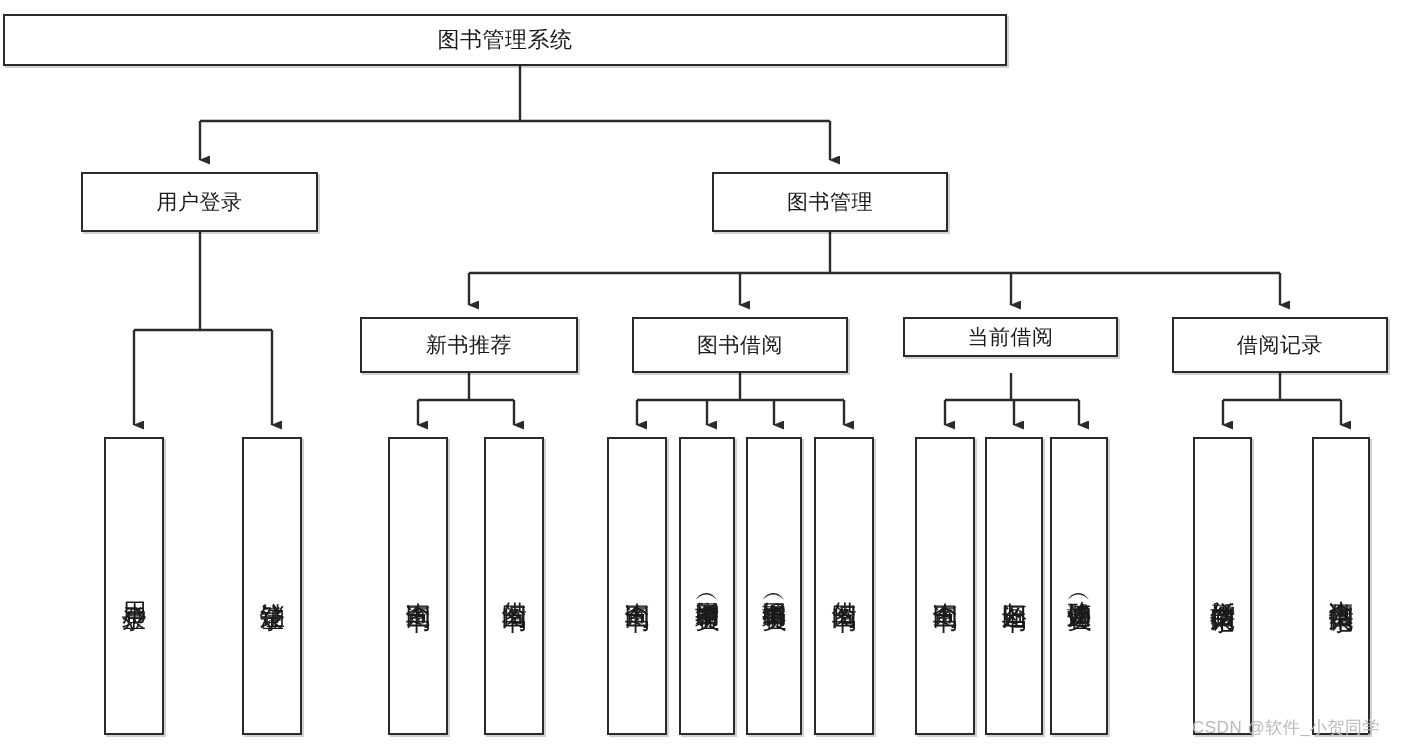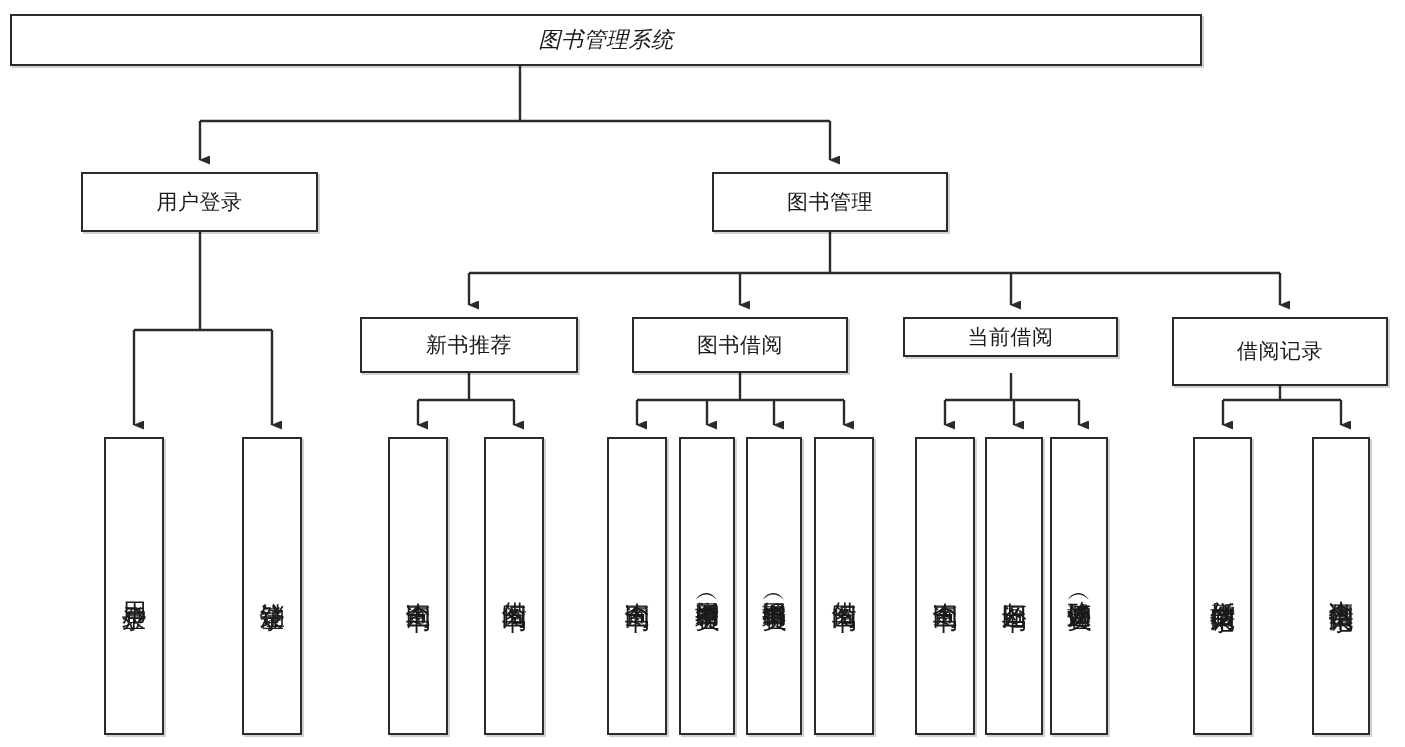--- a/index.html
+++ b/index.html
@@ -117,39 +117,39 @@
         <path d="M 1014 400 L 1014 425" marker-end="url(#arrowhead)"></path>
         <path d="M 1079 400 L 1079 425" marker-end="url(#arrowhead)"></path>
         <path d="M 1280 373 L 1280 400"></path>
         <path d="M 1223 400 L 1341 400"></path>
         <path d="M 1223 400 L 1223 425" marker-end="url(#arrowhead)"></path>
         <path d="M 1341 400 L 1341 425" marker-end="url(#arrowhead)"></path>
       </g>
   </svg>
 
   <div id="node-layer">
-      <div class="node horiz root" style="left: 10px; top: 14px; width: 1192px; height: 52px; font-style: italic;">
+      <div class="node horiz root" style="left: 3px; top: 14px; width: 1004px; height: 52px;">
         <span class="label">图书管理系统</span>
       </div>
       <div class="node horiz" style="left: 81px; top: 172px; width: 237px; height: 60px;">
         <span class="label">用户登录</span>
       </div>
       <div class="node horiz" style="left: 712px; top: 172px; width: 236px; height: 60px;">
         <span class="label">图书管理</span>
       </div>
       <div class="node horiz" style="left: 360px; top: 317px; width: 218px; height: 56px; align-items: center;">
         <span class="label">新书推荐</span>
       </div>
       <div class="node horiz" style="left: 632px; top: 317px; width: 216px; height: 56px;">
         <span class="label">图书借阅</span>
       </div>
       <div class="node horiz" style="left: 903px; top: 317px; width: 215px; height: 40px;">
         <span class="label">当前借阅</span>
       </div>
-      <div class="node horiz" style="left: 1172px; top: 317px; width: 216px; height: 69px;">
+      <div class="node horiz" style="left: 1172px; top: 317px; width: 216px; height: 56px;">
         <span class="label">借阅记录</span>
       </div>
       <div class="node vert" style="left: 104px; top: 437px; width: 60px; height: 298px;">
         <span class="label">用户登录</span>
       </div>
       <div class="node vert" style="left: 242px; top: 437px; width: 60px; height: 298px;">
         <span class="label">注销登录</span>
       </div>
       <div class="node vert" style="left: 388px; top: 437px; width: 60px; height: 298px;">
         <span class="label">查询图书</span>
@@ -179,13 +179,14 @@
         <span class="label">确认归还（管理员）</span>
       </div>
       <div class="node vert" style="left: 1193px; top: 437px; width: 59px; height: 298px;">
         <span class="label">新增借阅记录</span>
       </div>
       <div class="node vert" style="left: 1312px; top: 437px; width: 58px; height: 298px;">
         <span class="label">查询借阅记录</span>
       </div>
     </div>
 
+  <div class="watermark" style="left: 1192px; top: 716px;">CSDN @软件_小贺同学</div>
 </div>
 
 </body></html>

